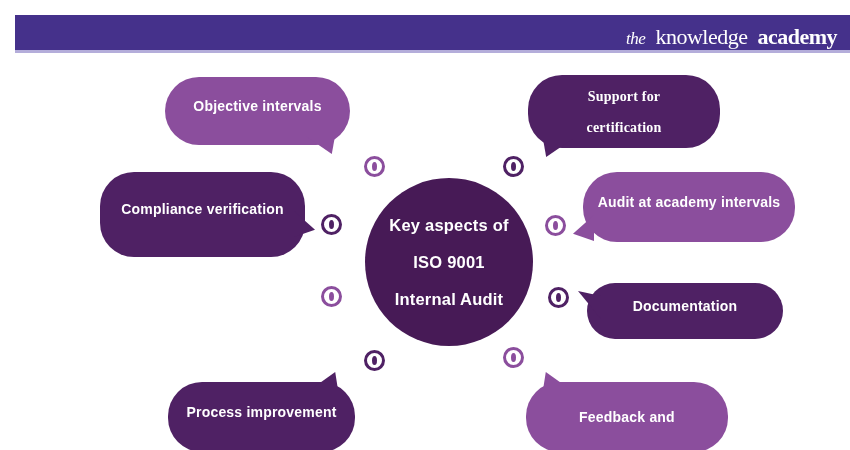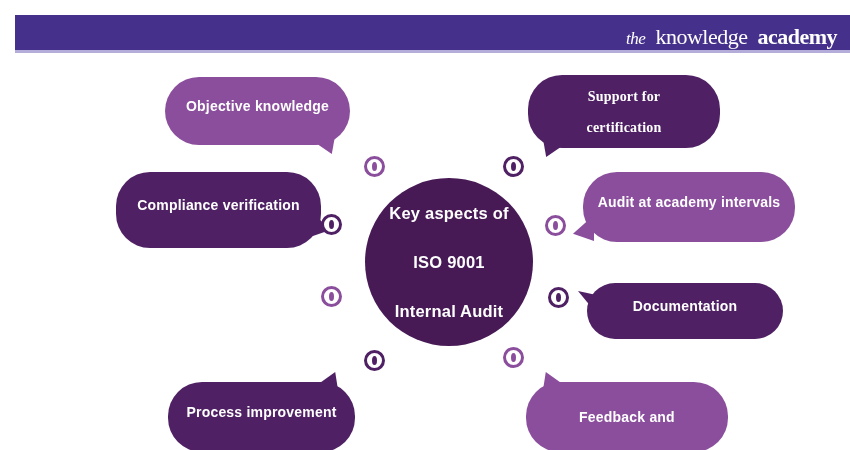--- a/index.html
+++ b/index.html
@@ -38,21 +38,21 @@
   
   .stage{position:absolute;left:0;top:41px;width:850px;height:409px;}
   
   .center-circle{
     position:absolute;left:345px;top:117px;width:168px;height:168px;
     background:var(--center-circle);
     border-radius:50%;
     display:flex;flex-direction:column;align-items:center;justify-content:center;
     color:var(--text);
     font-size:16.5px;font-weight:700;line-height:27px;
-    text-align:center;letter-spacing:0.2px;gap:12px;
+    text-align:center;letter-spacing:0.2px;
   }
   
   .bubble{
     position:absolute;
     border-radius:34px;
     display:flex;flex-direction:column;align-items:center;justify-content:center;
     color:var(--text);
     font-size:14px;font-weight:700;line-height:21px;
     text-align:center;letter-spacing:0.2px;
   }
@@ -62,21 +62,21 @@
   .t-br{bottom:-15px;right:10px;width:32px;height:19px;clip-path:polygon(8% 0,100% 0,90% 95%);}
   .t-bl{bottom:-15px;left:10px;width:32px;height:19px;clip-path:polygon(0 0,92% 0,10% 95%);}
   .t-r{right:-15px;top:34px;width:21px;height:26px;clip-path:polygon(0 0,100% 72%,0 100%);}
   .t-l{left:-15px;top:38px;width:21px;height:26px;clip-path:polygon(100% 0,0 72%,100% 100%);}
   .t-r-up{right:-14px;top:3px;width:23px;height:28px;clip-path:polygon(0 18%,100% 0,0 100%);}
   .t-l-up{left:-14px;top:3px;width:23px;height:28px;clip-path:polygon(100% 18%,0 0,100% 100%);}
   .t-up-right{top:-15px;right:12px;width:28px;height:19px;clip-path:polygon(0 95%,90% 0,100% 95%);}
   .t-up-left{top:-15px;left:12px;width:28px;height:19px;clip-path:polygon(0 95%,10% 0,100% 95%);}
   
   .b0{left:145px;top:16px;width:185px;height:68px;}
-  .b1{left:96px;top:111px;width:205px;height:76px;}
+  .b1{left:80px;top:111px;width:205px;height:85px;}
   .b2{left:77px;top:221px;width:208px;height:72px;}
   .b3{left:148px;top:321px;width:187px;height:70px;}
   .b4{left:508px;top:14px;width:192px;height:73px;font-family:Liberation Serif, serif;}
   .b5{left:563px;top:111px;width:212px;height:70px;}
   .b6{left:567px;top:222px;width:196px;height:56px;}
   .b7{left:506px;top:321px;width:202px;height:70px;}
   
   .ticon{
     position:absolute;width:21px;height:21px;border-radius:50%;
     background:#fff;border:3px solid var(--dark-purple);
@@ -99,21 +99,21 @@
 
 <div class="header">
   <div class="logo">
     <span class="the">the</span><span class="knowledge">knowledge</span><span class="academy">academy</span>
   </div>
 </div>
 
 <div class="stage">
 
   <div class="bubble medium b0">
-    <div>Objective knowledge</div>
+    <div>Objective intervals</div>
     <div></div>
     <div class="tail t-br"></div>
   </div>
 
   <div class="bubble dark b1">
     <div>Compliance verification</div>
     <div></div>
     <div class="tail t-r"></div>
   </div>
 

